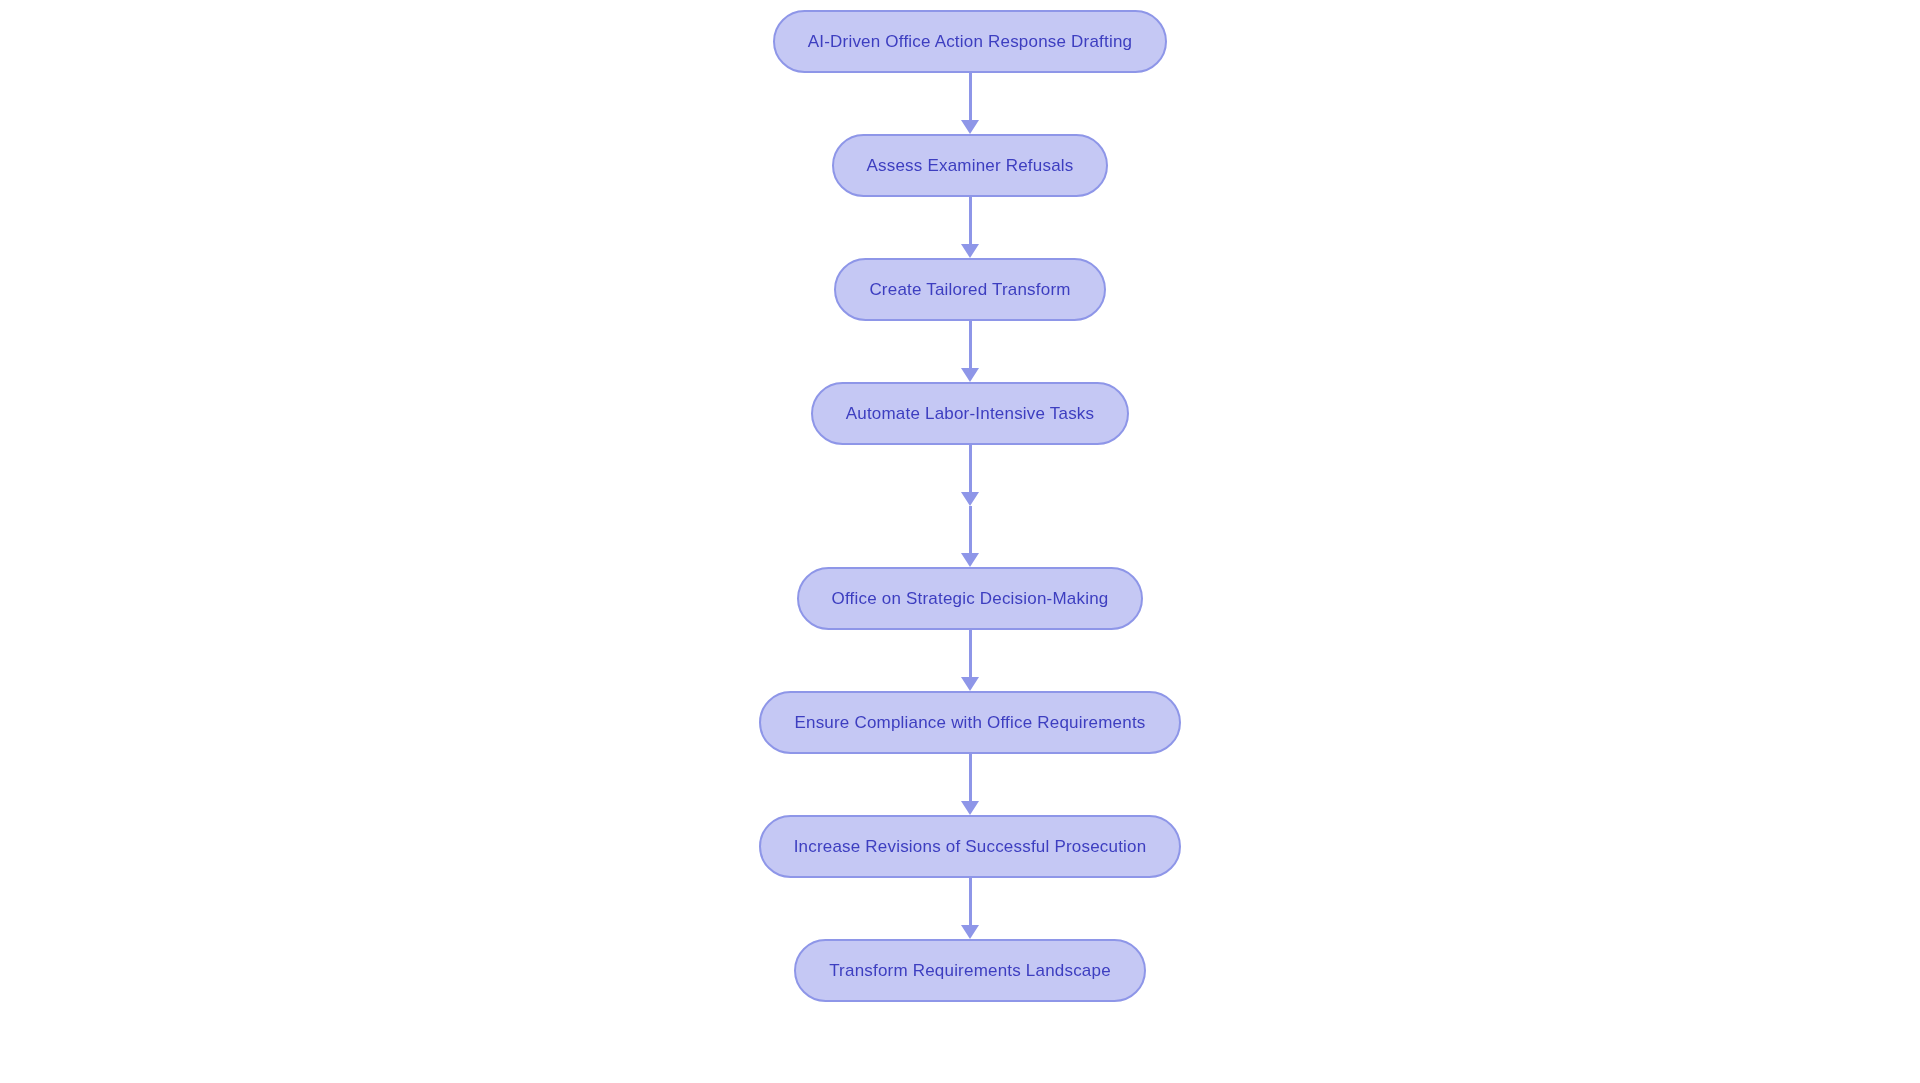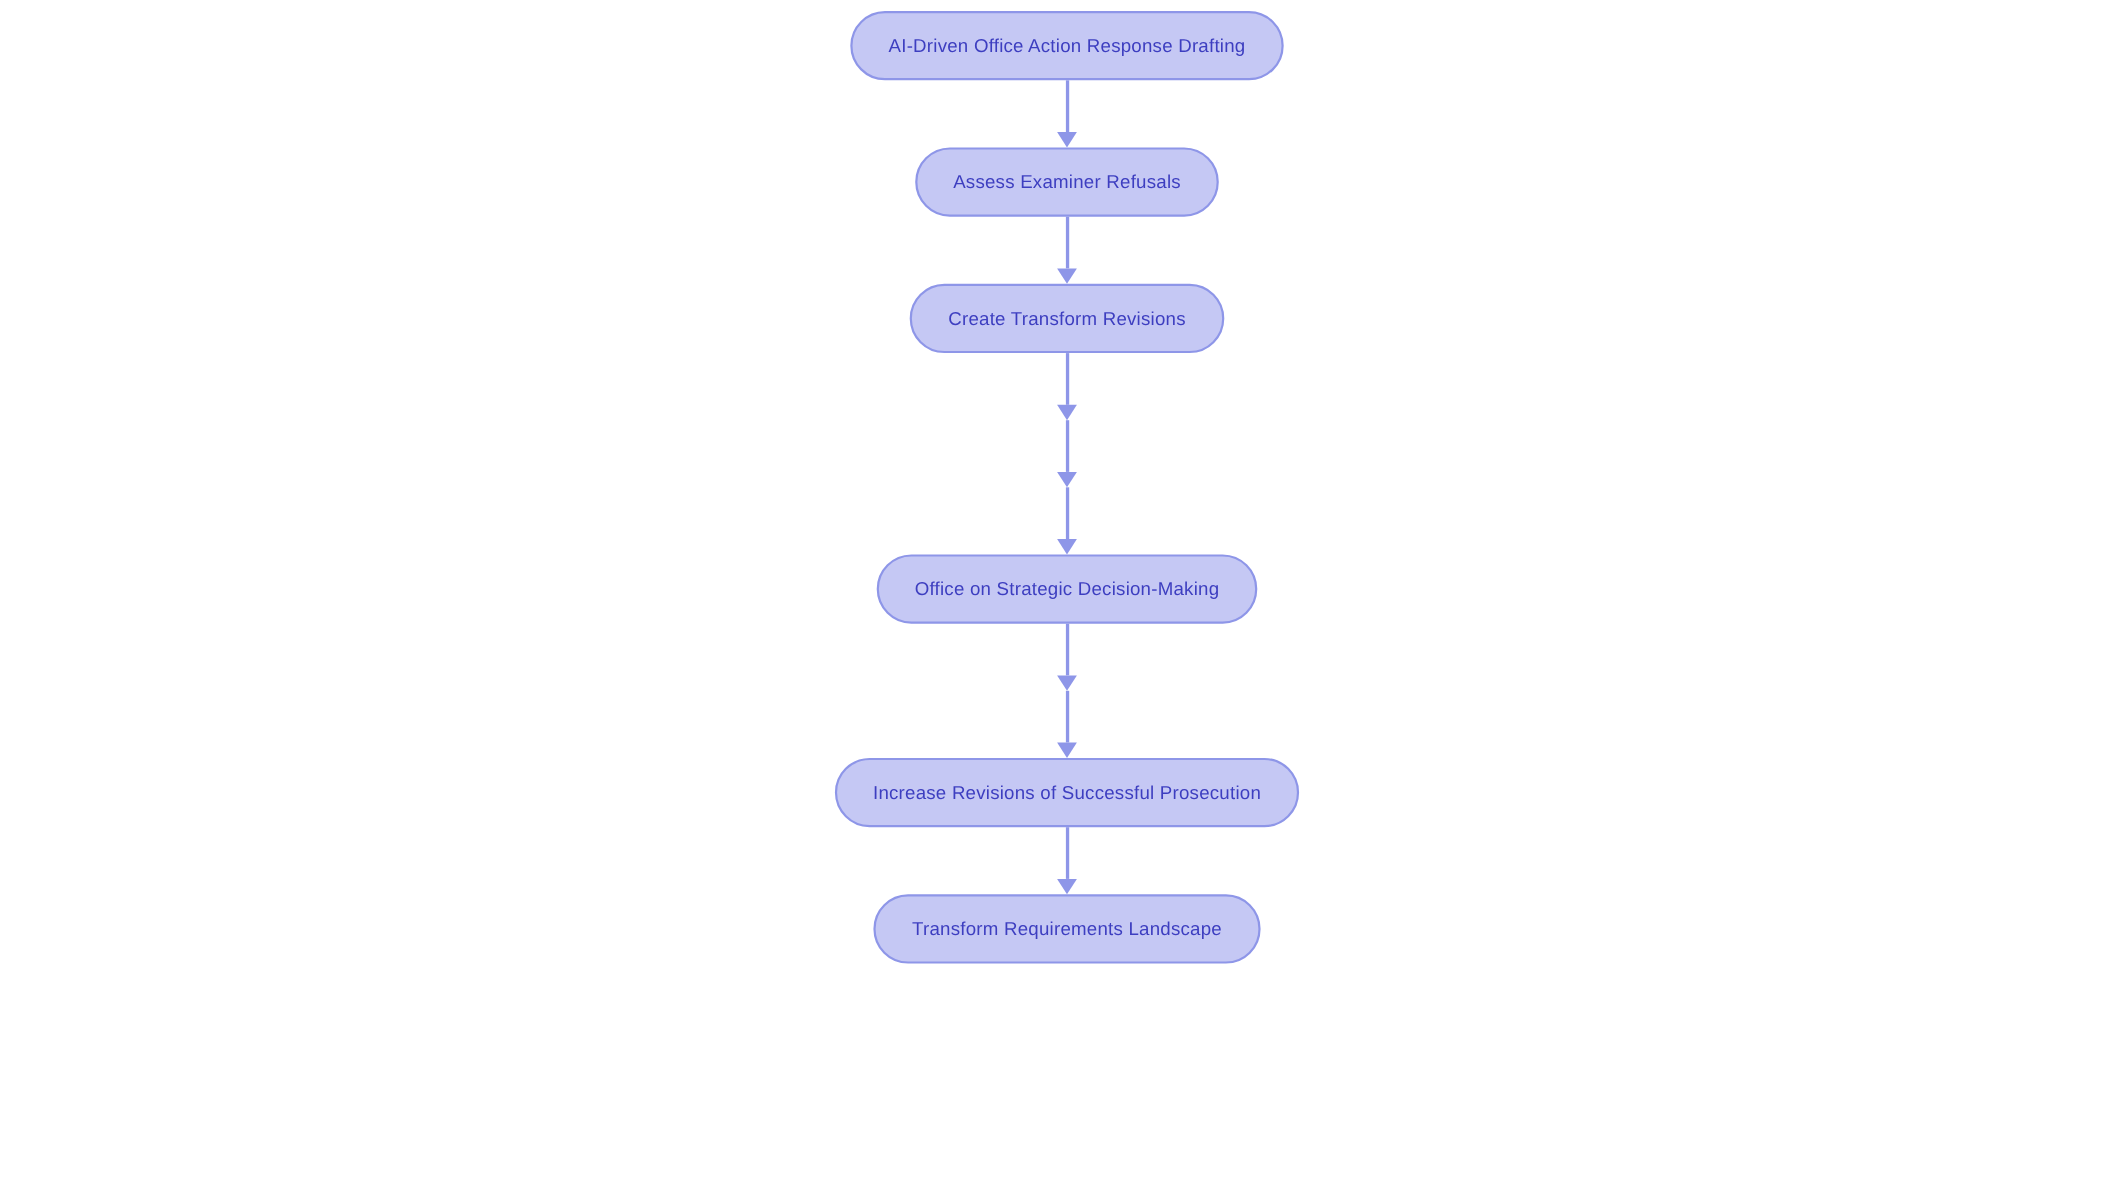--- a/index.html
+++ b/index.html
@@ -72,46 +72,48 @@
       <div class="head"></div>
     </div>
 
     <div class="node">Assess Examiner Refusals</div>
 
     <div class="connector">
       <div class="line"></div>
       <div class="head"></div>
     </div>
 
-    <div class="node">Create Transform Revisions</div>
+    <div class="node">Create Tailored Transform</div>
 
     <div class="connector">
       <div class="line"></div>
       <div class="head"></div>
     </div>
 
+    <div class="node">Automate Labor-Intensive Tasks</div>
 
     <div class="connector">
       <div class="line"></div>
       <div class="head"></div>
     </div>
 
 
     <div class="connector">
       <div class="line"></div>
       <div class="head"></div>
     </div>
 
     <div class="node">Office on Strategic Decision-Making</div>
 
     <div class="connector">
       <div class="line"></div>
       <div class="head"></div>
     </div>
 
+    <div class="node">Ensure Compliance with Office Requirements</div>
 
     <div class="connector">
       <div class="line"></div>
       <div class="head"></div>
     </div>
 
     <div class="node">Increase Revisions of Successful Prosecution</div>
 
     <div class="connector">
       <div class="line"></div>

